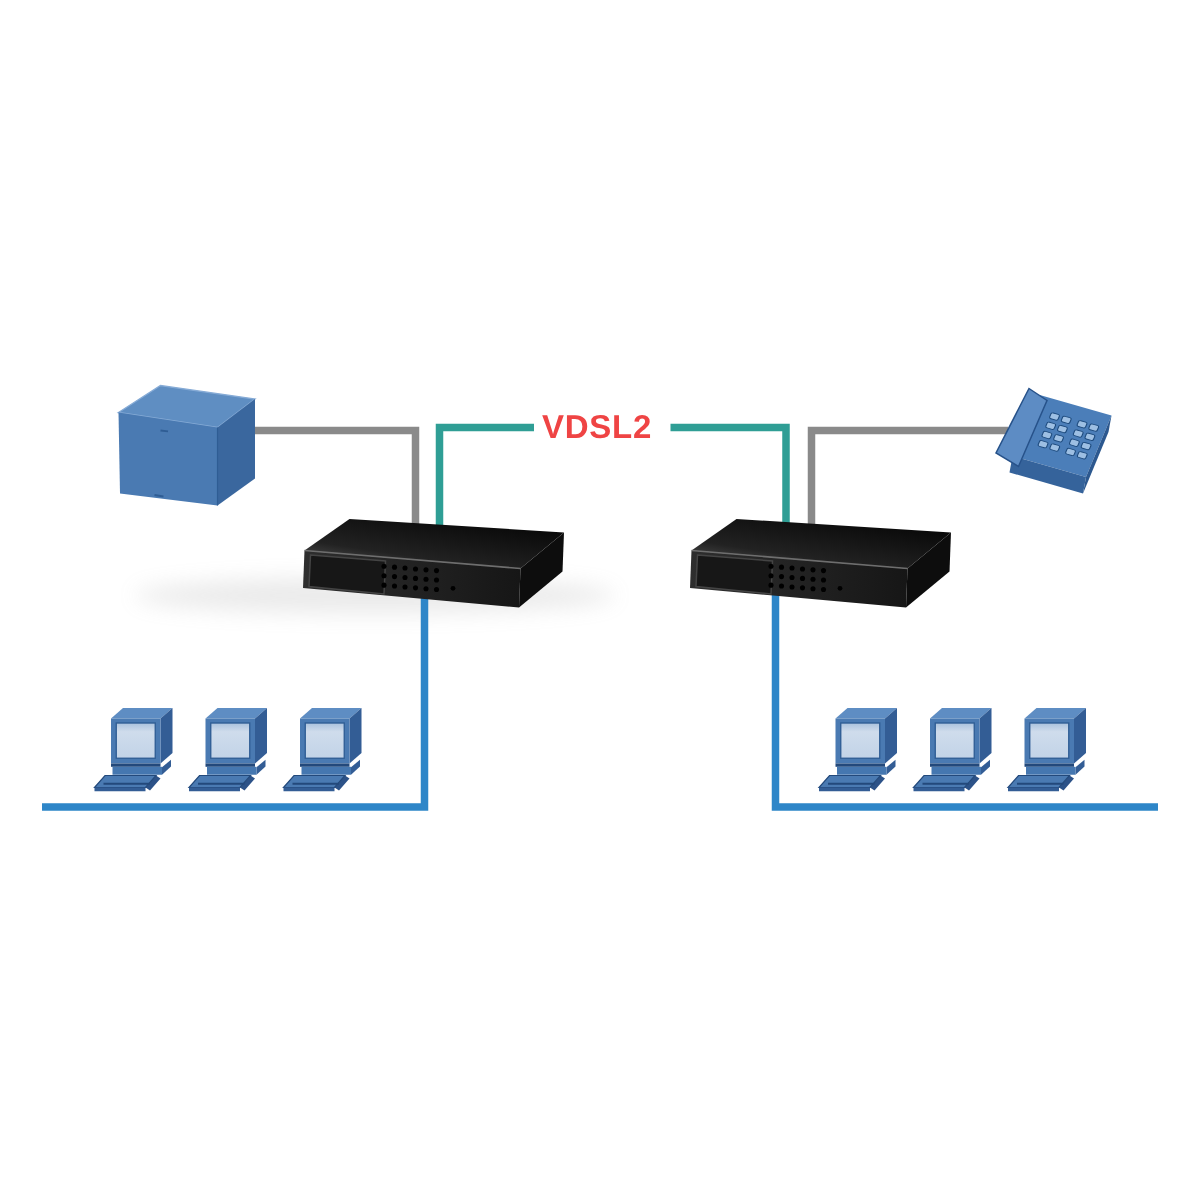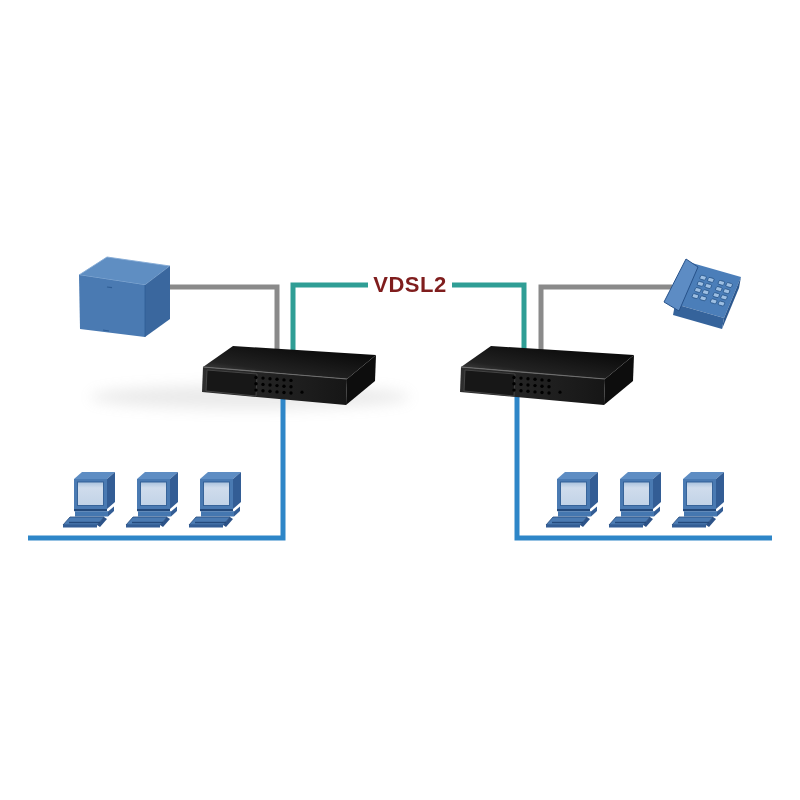--- a/index.html
+++ b/index.html
@@ -1,20 +1,20 @@
 <!DOCTYPE html>
 <html><head>
 <meta charset="utf-8">
 <style>
   html,body{margin:0;padding:0;background:#ffffff;}
   .canvas{position:relative;width:800px;height:800px;background:#ffffff;overflow:hidden;
           font-family:"Liberation Sans",sans-serif;}
   .diagram-svg{position:absolute;left:0;top:0;}
-  .vdsl-label{position:absolute;left:368px;top:271px;width:84px;height:28px;line-height:28px;
-              text-align:center;background:#ffffff;color:#7f1d1d;font-weight:bold;font-size:22px;
+  .vdsl-label{position:absolute;left:356px;top:271px;width:84px;height:28px;line-height:28px;
+              text-align:center;background:#ffffff;color:#ef4444;font-weight:bold;font-size:22px;
               letter-spacing:.5px;}
 </style>
 </head>
 <body>
 
 <div class="canvas">
   <svg class="diagram-svg" width="800" height="800" viewBox="0 0 800 800">
     <defs>
       <linearGradient id="swTop" x1="0" y1="1" x2="0.8" y2="0">
         <stop offset="0" stop-color="#5c5c5c"></stop>

